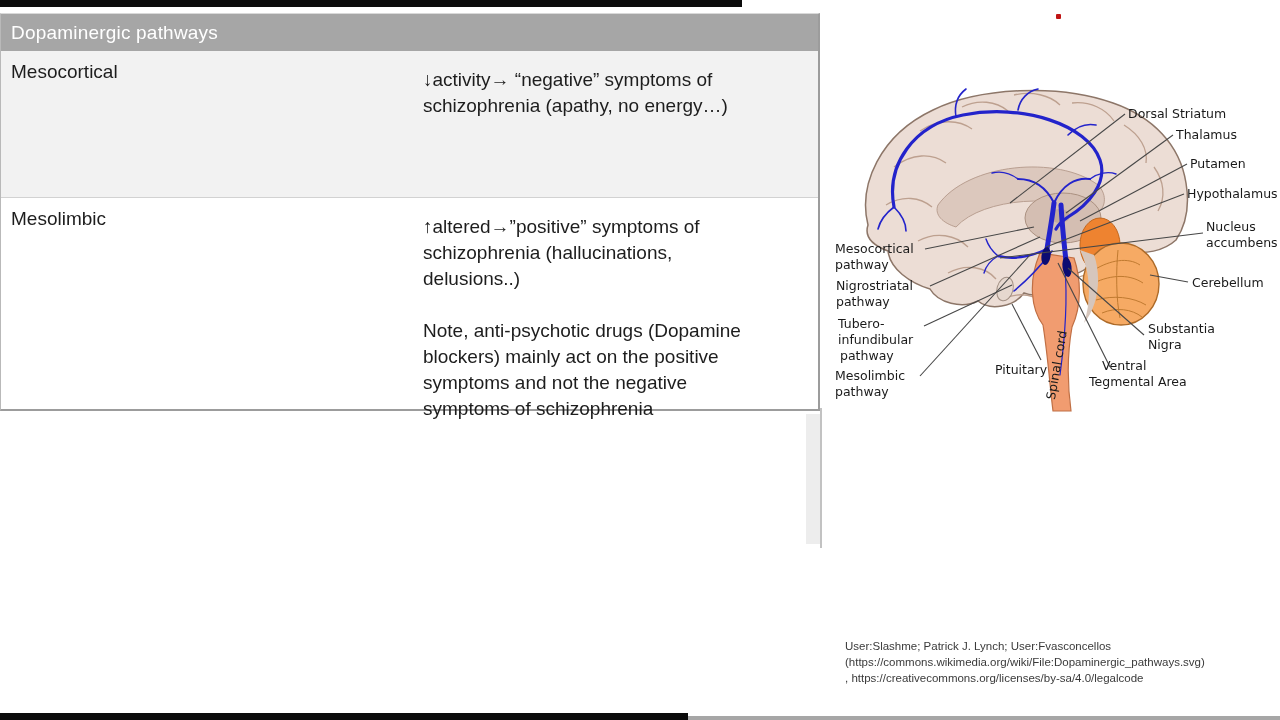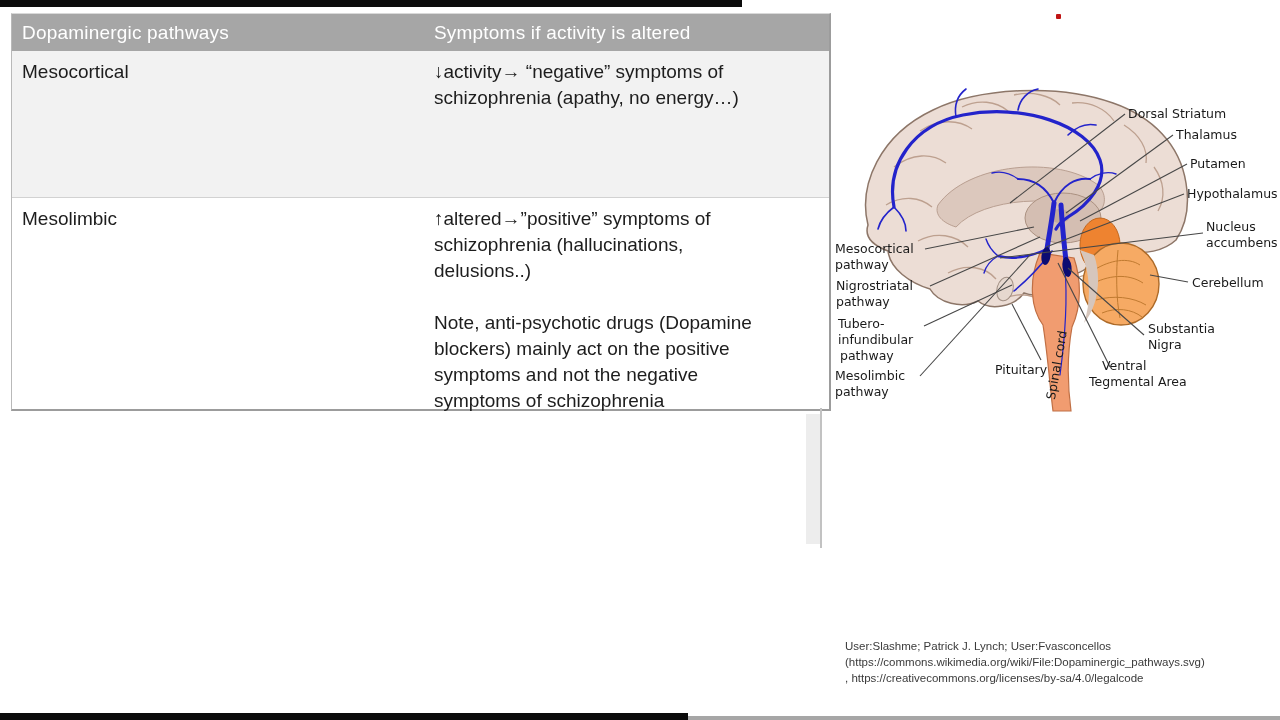--- a/index.html
+++ b/index.html
@@ -8,31 +8,31 @@
 
   
   .bar-top{position:absolute;left:0;top:0;width:742px;height:7px;background:#0b0b0b;}
   .bar-bottom{position:absolute;left:0;top:713px;width:688px;height:7px;background:#0b0b0b;}
   .bar-bottom-tail{position:absolute;left:688px;top:716px;width:592px;height:4px;background:#a6a6a6;}
 
   
   .red-dot{position:absolute;left:1056px;top:14px;width:5px;height:5px;background:#c01414;border-radius:1px;}
 
   
-  .slide-table{position:absolute;left:11px;top:13px;width:820px;
+  .slide-table{position:absolute;left:0;top:13px;width:820px;
                border-left:1px solid #b9b9b9;border-right:2px solid #9c9c9c;
                border-top:1px solid #d9d9d9;border-bottom:2px solid #9c9c9c;
                box-sizing:border-box;color:#1d1d1d;font-size:19px;}
   .t-header{display:grid;grid-template-columns:412px 1fr;background:#a6a6a6;height:37px;}
   .t-h-cell{color:#ffffff;padding:8px 0 0 10px;letter-spacing:.2px;}
   .t-row{display:grid;grid-template-columns:412px 1fr;}
   .row-1{background:#f2f2f2;height:146px;border-bottom:1px solid #d2d2d2;}
   .row-2{background:#ffffff;height:211px;}
   .t-cell{padding:8px 6px 0 10px;line-height:26px;}
-  .symptoms,.note{white-space:pre-line;}
+  .symptoms,.note{white-space:pre-line;margin-top:8px;}
   .note{margin-top:26px;}
 
   
   .ph-strip{position:absolute;left:806px;top:414px;width:14px;height:130px;background:#ededed;}
   .ph-line{position:absolute;left:820px;top:408px;width:2px;height:140px;background:#c2c2c2;}
 
   
   .diagram{position:absolute;left:828px;top:55px;width:452px;height:360px;}
   .diagram text{font-family:"DejaVu Sans",sans-serif;font-size:12.5px;fill:#1a1a1a;}
   .diagram .lbl-line{stroke:#474747;stroke-width:1.1;fill:none;}
@@ -46,21 +46,20 @@
 </head>
 <body>
 
 <div id="slide">
 
   <div class="bar-top"></div>
 
   <div class="slide-table">
     <div class="t-header">
       <div class="t-h-cell">Dopaminergic pathways</div>
-      <div class="t-h-cell">Symptoms if activity is altered</div>
     </div>
     <div class="t-row row-1">
       <div class="t-cell">Mesocortical</div>
       <div class="t-cell symptoms">↓activity→ “negative” symptoms of
 schizophrenia (apathy, no energy…)</div>
     </div>
     <div class="t-row row-2">
       <div class="t-cell">Mesolimbic</div>
       <div class="t-cell">
         <div class="symptoms">↑altered→”positive” symptoms of

